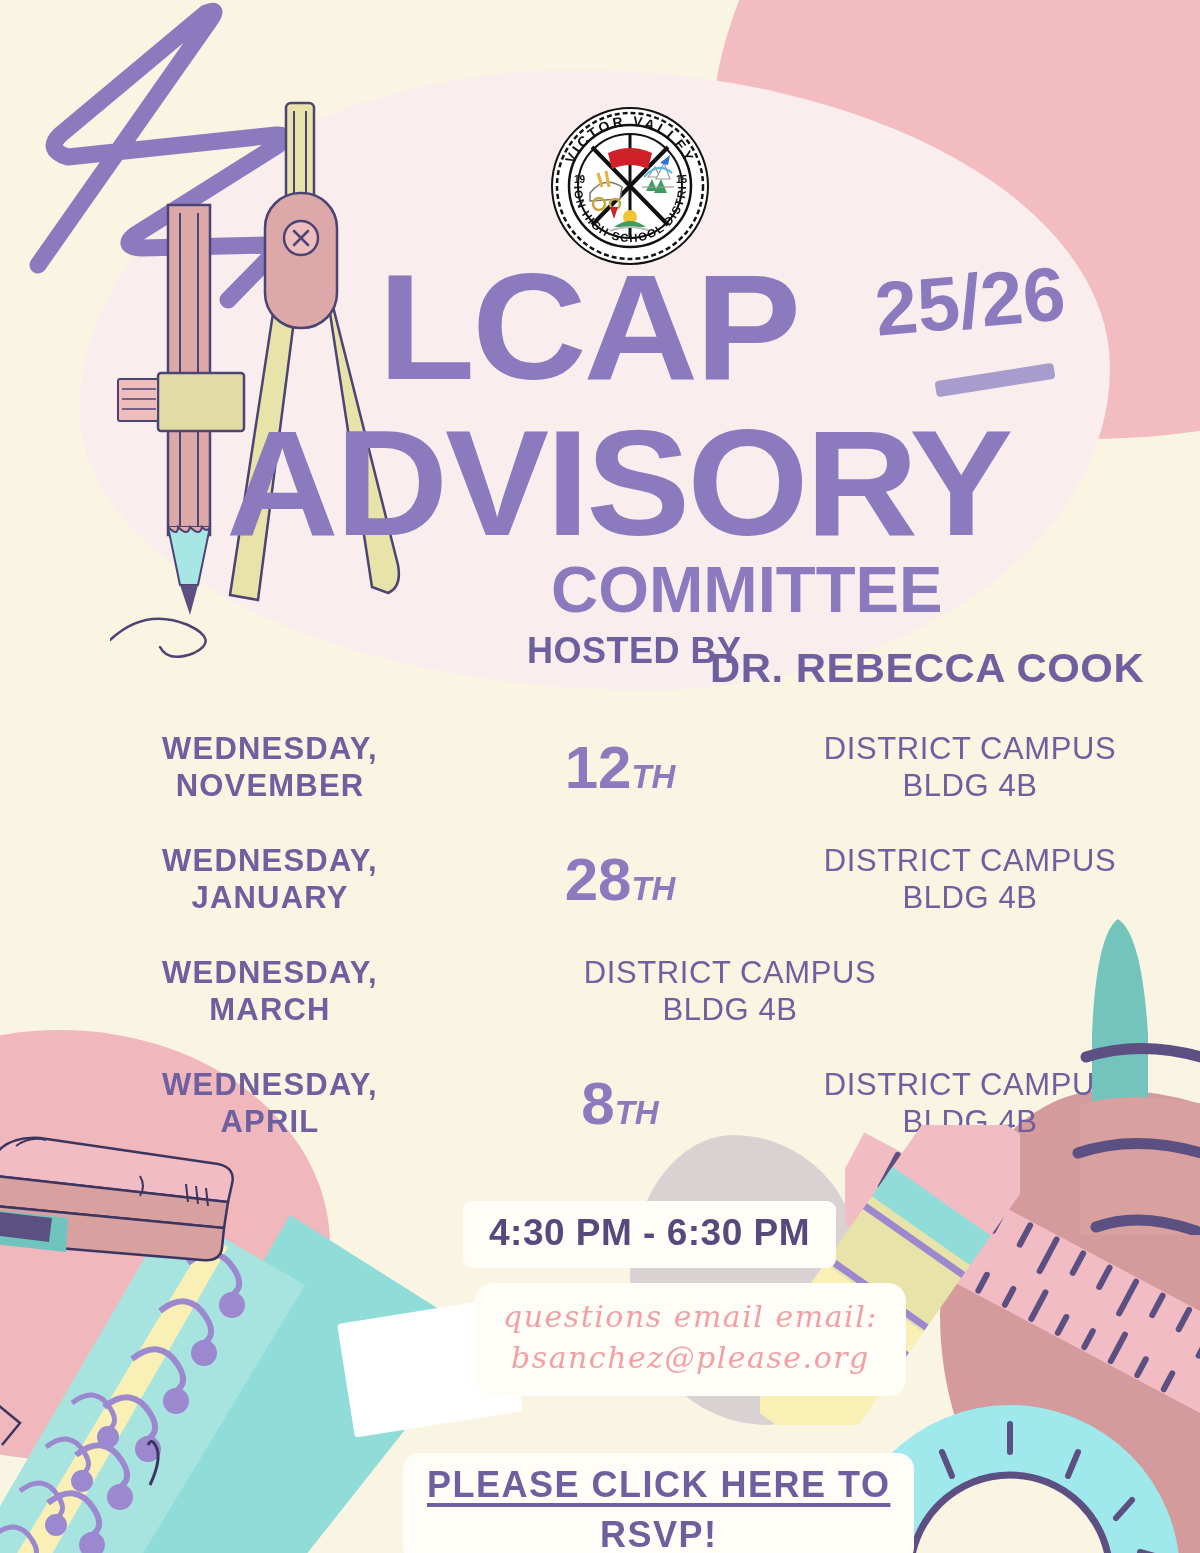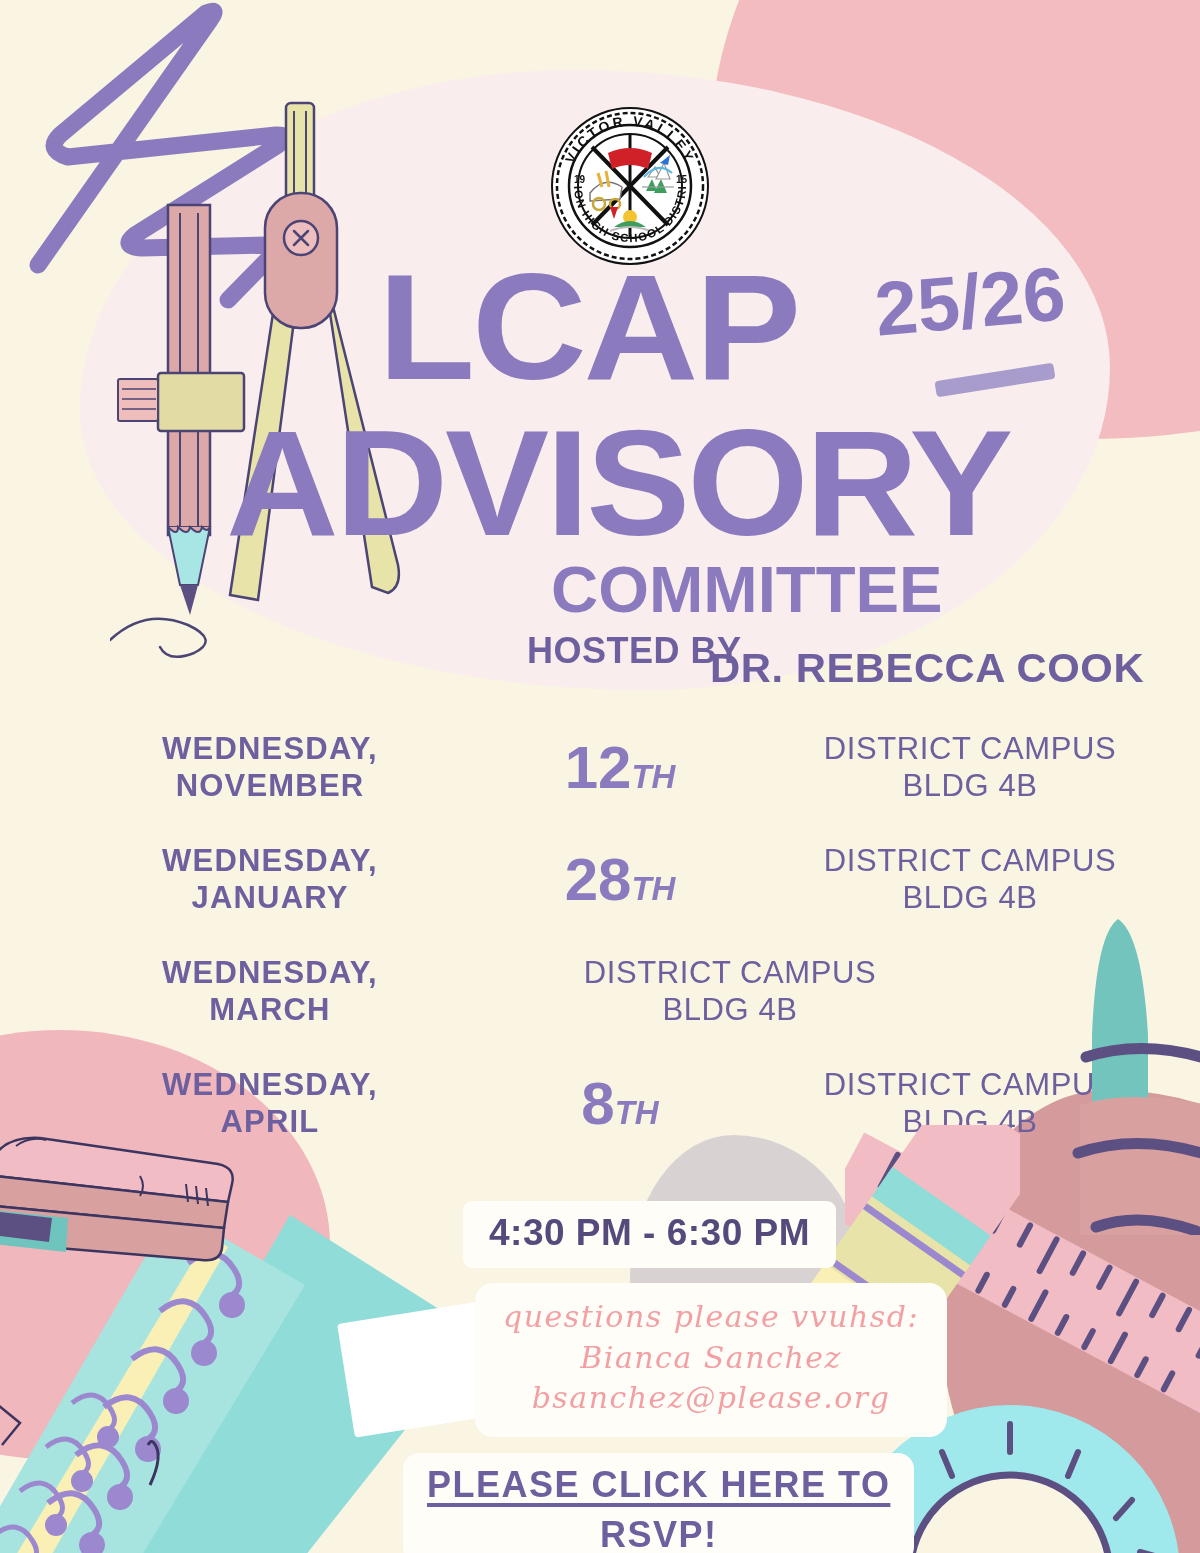--- a/index.html
+++ b/index.html
@@ -412,22 +412,21 @@
       </g>
       <rect x="96" y="188" width="48" height="16" fill="#4B4474" transform="rotate(-8 120 196)"></rect>
     </g>
   </svg>
 
   <div class="badge-time">
     <span>4:30 PM - 6:30 PM</span>
   </div>
 
   <div class="badge-email">
-    <div class="line">questions please vvuhsd:</div>
-    <div class="line">Bianca Sanchez</div>
+    <div class="line">questions email email:</div>
     <div class="line">bsanchez@please.org</div>
   </div>
 
   <div class="badge-rsvp">
     <span class="rl">PLEASE CLICK HERE TO</span>
     <span class="rl rl2">RSVP!</span>
   </div>
 
 </div>
 

